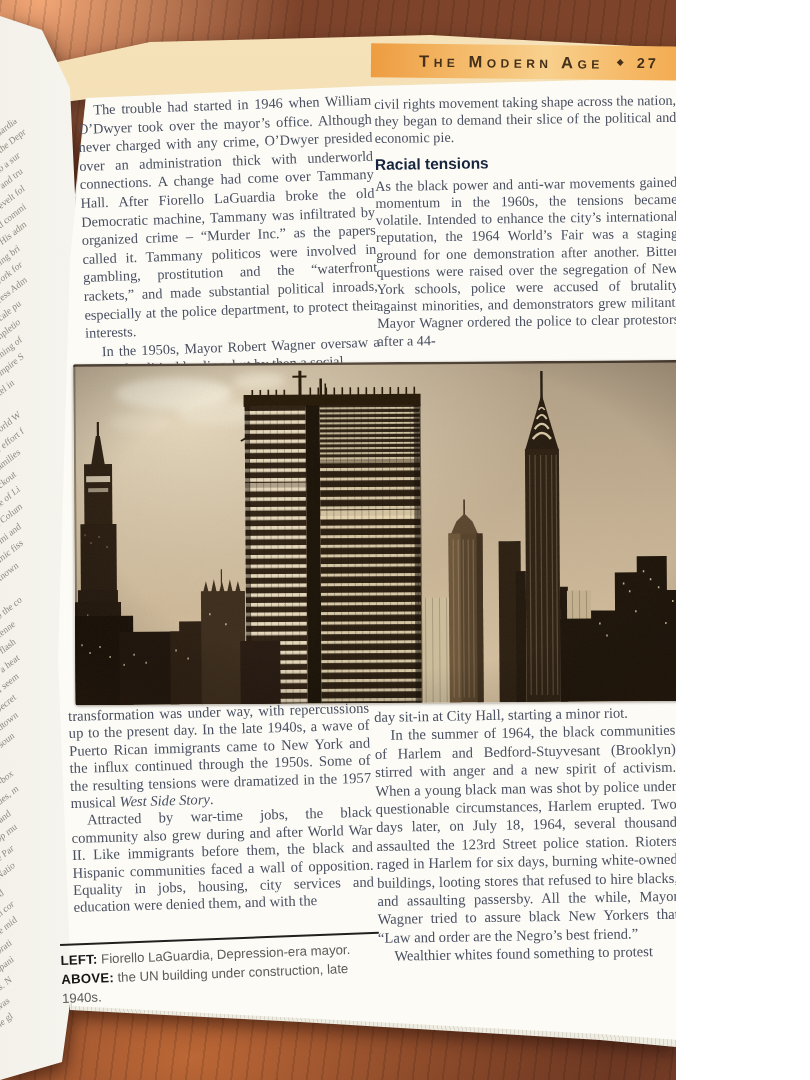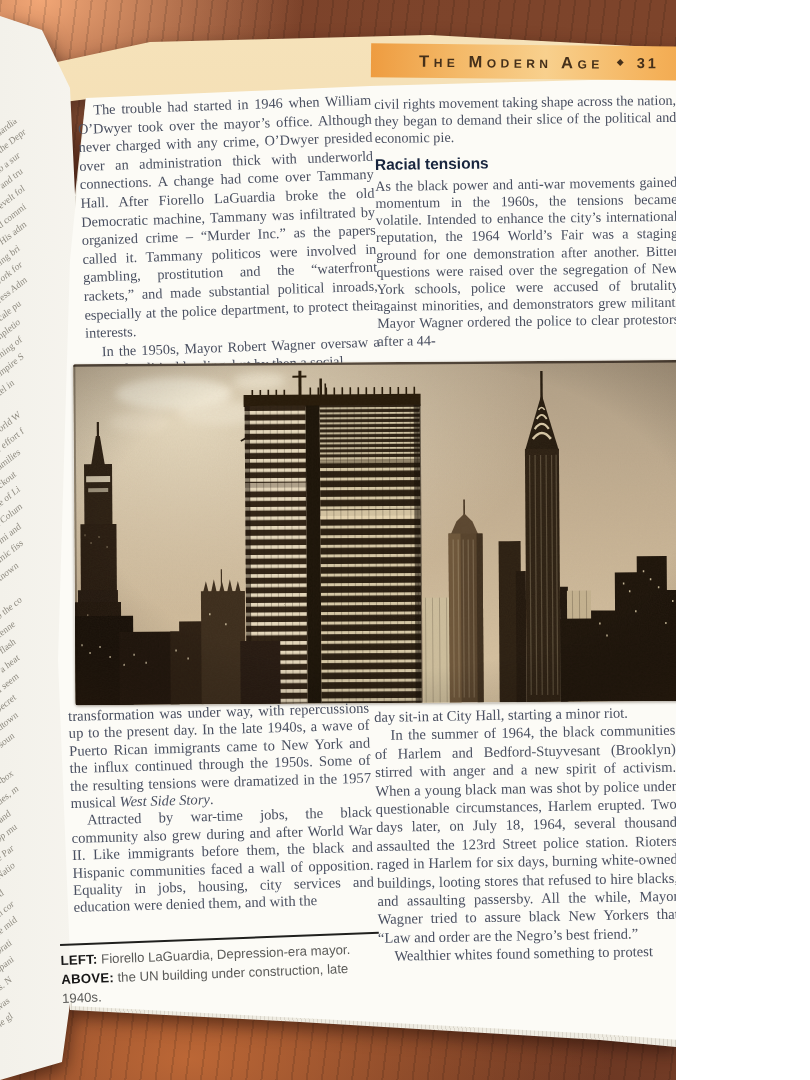--- a/index.html
+++ b/index.html
@@ -128,21 +128,21 @@
     <div class="curl-shade"></div>
     <div class="main-page"></div>
     <div class="yellow-edge"></div>
   </div>
 
   <div class="content">
 
     <div class="header-band">
       <span class="header-title">The Modern Age</span>
       <span class="header-diamond">◆</span>
-      <span class="header-num">31</span>
+      <span class="header-num">27</span>
     </div>
 
     <div class="col col-left-top">
       <p class="ind">The trouble had started in 1946 when William O’Dwyer took over the mayor’s office. Although never charged with any crime, O’Dwyer presided over an administration thick with underworld connections. A change had come over Tammany Hall. After Fiorello LaGuardia broke the old Democratic machine, Tammany was infiltrated by organized crime – “Murder Inc.” as the papers called it. Tammany politicos were involved in gambling, prostitution and the “waterfront rackets,” and made substantial political inroads, especially at the police department, to protect their interests.</p>
       <p class="ind">In the 1950s, Mayor Robert Wagner oversaw a gradual political healing, but by then a social</p>
     </div>
 
     <div class="col col-right-top">
       <p>civil rights movement taking shape across the nation, they began to demand their slice of the political and economic pie.</p>
       <div class="section-heading">Racial tensions</div>

